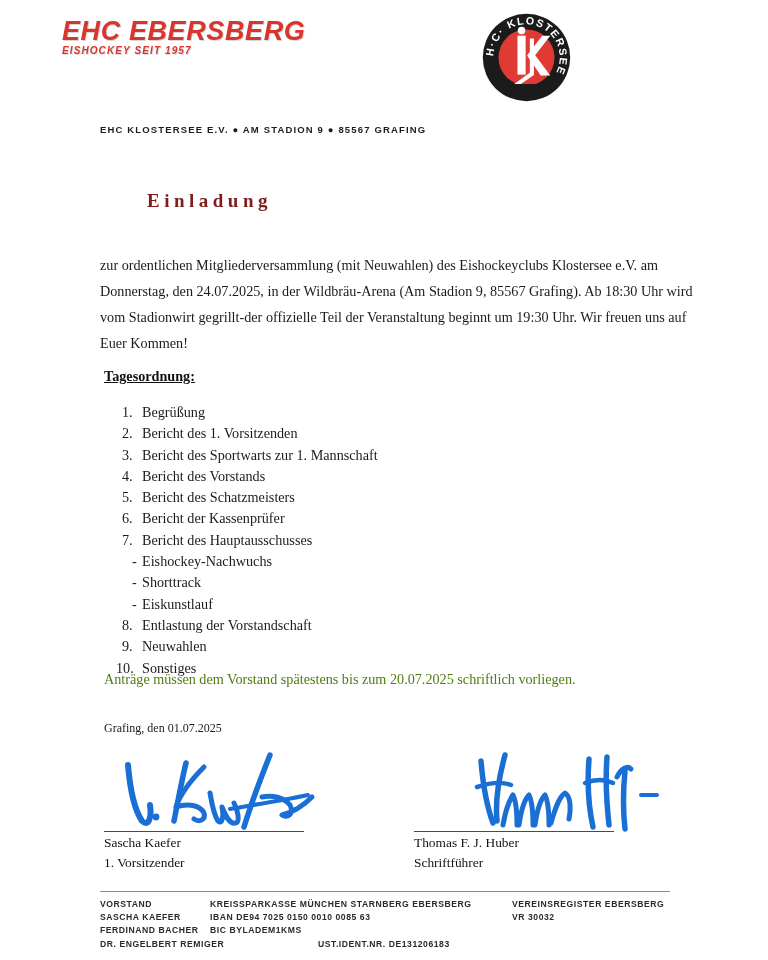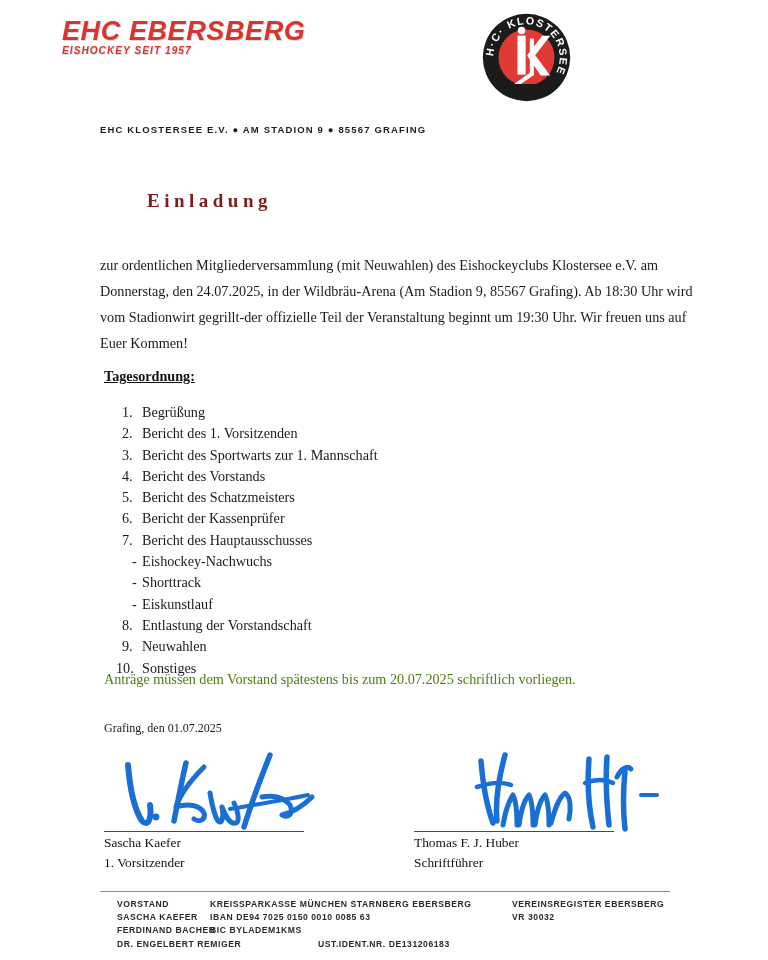--- a/index.html
+++ b/index.html
@@ -212,21 +212,21 @@
     top: 898px;
     width: 580px;
     font-family: "Liberation Sans", "DejaVu Sans", sans-serif;
     font-size: 8.6px;
     font-weight: bold;
     letter-spacing: 0.55px;
     color: #2a2a2a;
     line-height: 13.2px;
   }
   .footer-col { position: absolute; top: 0; }
-  .fc-1 { left: 0px;   width: 110px; margin-left: 17px; }
+  .fc-1 { left: 0px;   width: 110px; }
   .fc-2 { left: 110px; width: 300px; }
   .fc-3 { left: 412px; width: 170px; }
   .footer-tax {
     position: absolute;
     left: 218px;
     top: 39.5px;
     font-family: "Liberation Sans", "DejaVu Sans", sans-serif;
     font-size: 8.6px;
     font-weight: bold;
     letter-spacing: 0.55px;

